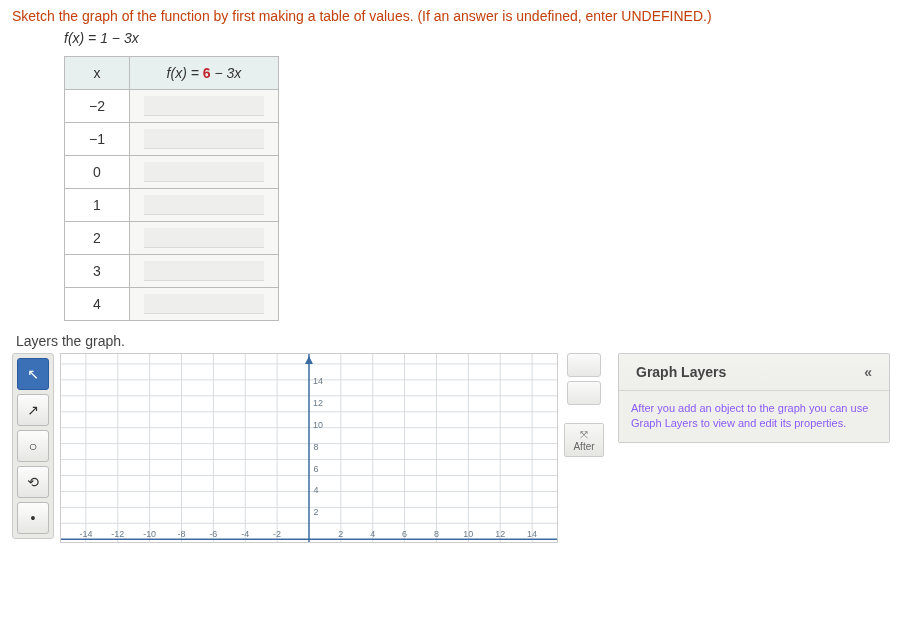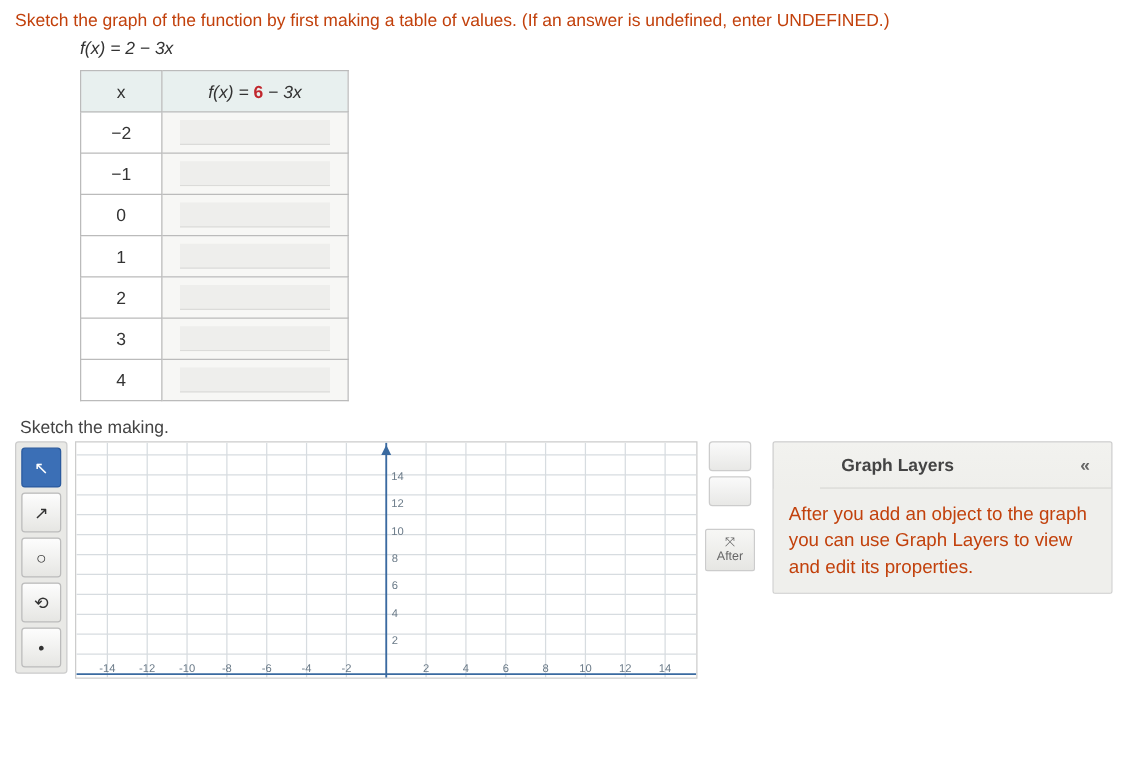--- a/index.html
+++ b/index.html
@@ -17,31 +17,31 @@
   .graph-area { display: flex; gap: 6px; align-items: flex-start; }
   .toolbar { display:flex; flex-direction:column; gap:4px; background:#e9e9e6; padding:4px; border:1px solid #ccc; border-radius:3px; }
   .tool { width:32px; height:32px; background:linear-gradient(#fdfdfd,#e6e6e3); border:1px solid #bbb; border-radius:3px; display:flex; align-items:center; justify-content:center; cursor:pointer; color:#333; }
   .tool.sel { background:#3b6fb6; color:#fff; border-color:#2a5a9e; }
   .grid-wrap { position:relative; width:498px; height:190px; border:1px solid #ccc; background:#fff; overflow:hidden; }
   .grid-wrap svg { position:absolute; inset:0; }
   .side-tools { display:flex; flex-direction:column; gap:4px; align-items:center; }
   .side-btn { width:34px; height:24px; border:1px solid #ccc; background:linear-gradient(#fafafa,#e8e8e6); border-radius:3px; display:flex; align-items:center; justify-content:center; font-size:10px; color:#777; cursor:pointer; }
   .side-fill { width:40px; height:34px; border:1px solid #ccc; background:linear-gradient(#f7f7f5,#e6e6e3); border-radius:2px; display:flex; flex-direction:column; align-items:center; justify-content:center; font-size:10px; color:#666; margin-top:14px; cursor:pointer; }
   .layers { width:272px; border:1px solid #ccc; background:linear-gradient(#f2f2ef,#e8e8e4); border-radius:2px; margin-left:8px; }
-  .layers-hd { display:flex; justify-content:space-between; align-items:center; padding:10px 17px; font-weight:bold; color:#444; border-bottom:1px solid #d5d5d1;margin-left:37px; }
-  .layers-bd { padding:10px 12px; font-size:15px; color:#c2410c; line-height:1.4; background:#efefec; }
+  .layers-hd { display:flex; justify-content:space-between; align-items:center; padding:10px 17px; font-weight:bold; color:#444; border-bottom:1px solid #d5d5d1; }
+  .layers-bd { padding:10px 12px; font-size:11px; color:#8b5cf6; line-height:1.4; background:#efefec; }
   .collapse { font-size:14px; color:#666; cursor:pointer; }
   .red { color:#c1272d; font-weight:bold; font-style:normal; }
 </style>
 </head>
 <body>
 
 <div class="question">Sketch the graph of the function by first making a table of values. (If an answer is undefined, enter UNDEFINED.)</div>
 <div class="formula">
-  <span>f(x) = </span><span>2 − 3x</span>
+  <span>f(x) = </span><span>1 − 3x</span>
 </div>
 
 <table class="tbl">
   <thead>
     <tr>
       <th>x</th>
       <th class="fx">
         <span>f(x) = </span><span class="red">6</span><span> − 3</span><i>x</i>
       </th>
     </tr>
@@ -71,21 +71,21 @@
       <td class="x">3</td>
       <td class="inp"><input class="ans" value="" style=""></td>
     </tr>
     <tr>
       <td class="x">4</td>
       <td class="inp"><input class="ans" value="" style=""></td>
     </tr>
   </tbody>
 </table>
 
-<div class="sketch-label">Sketch the making.</div>
+<div class="sketch-label">Layers the graph.</div>
 
 <div class="graph-area">
   <div class="toolbar">
     <div class="tool sel">↖</div>
     <div class="tool">↗</div>
     <div class="tool">○</div>
     <div class="tool">⟲</div>
     <div class="tool">•</div>
   </div>
 

